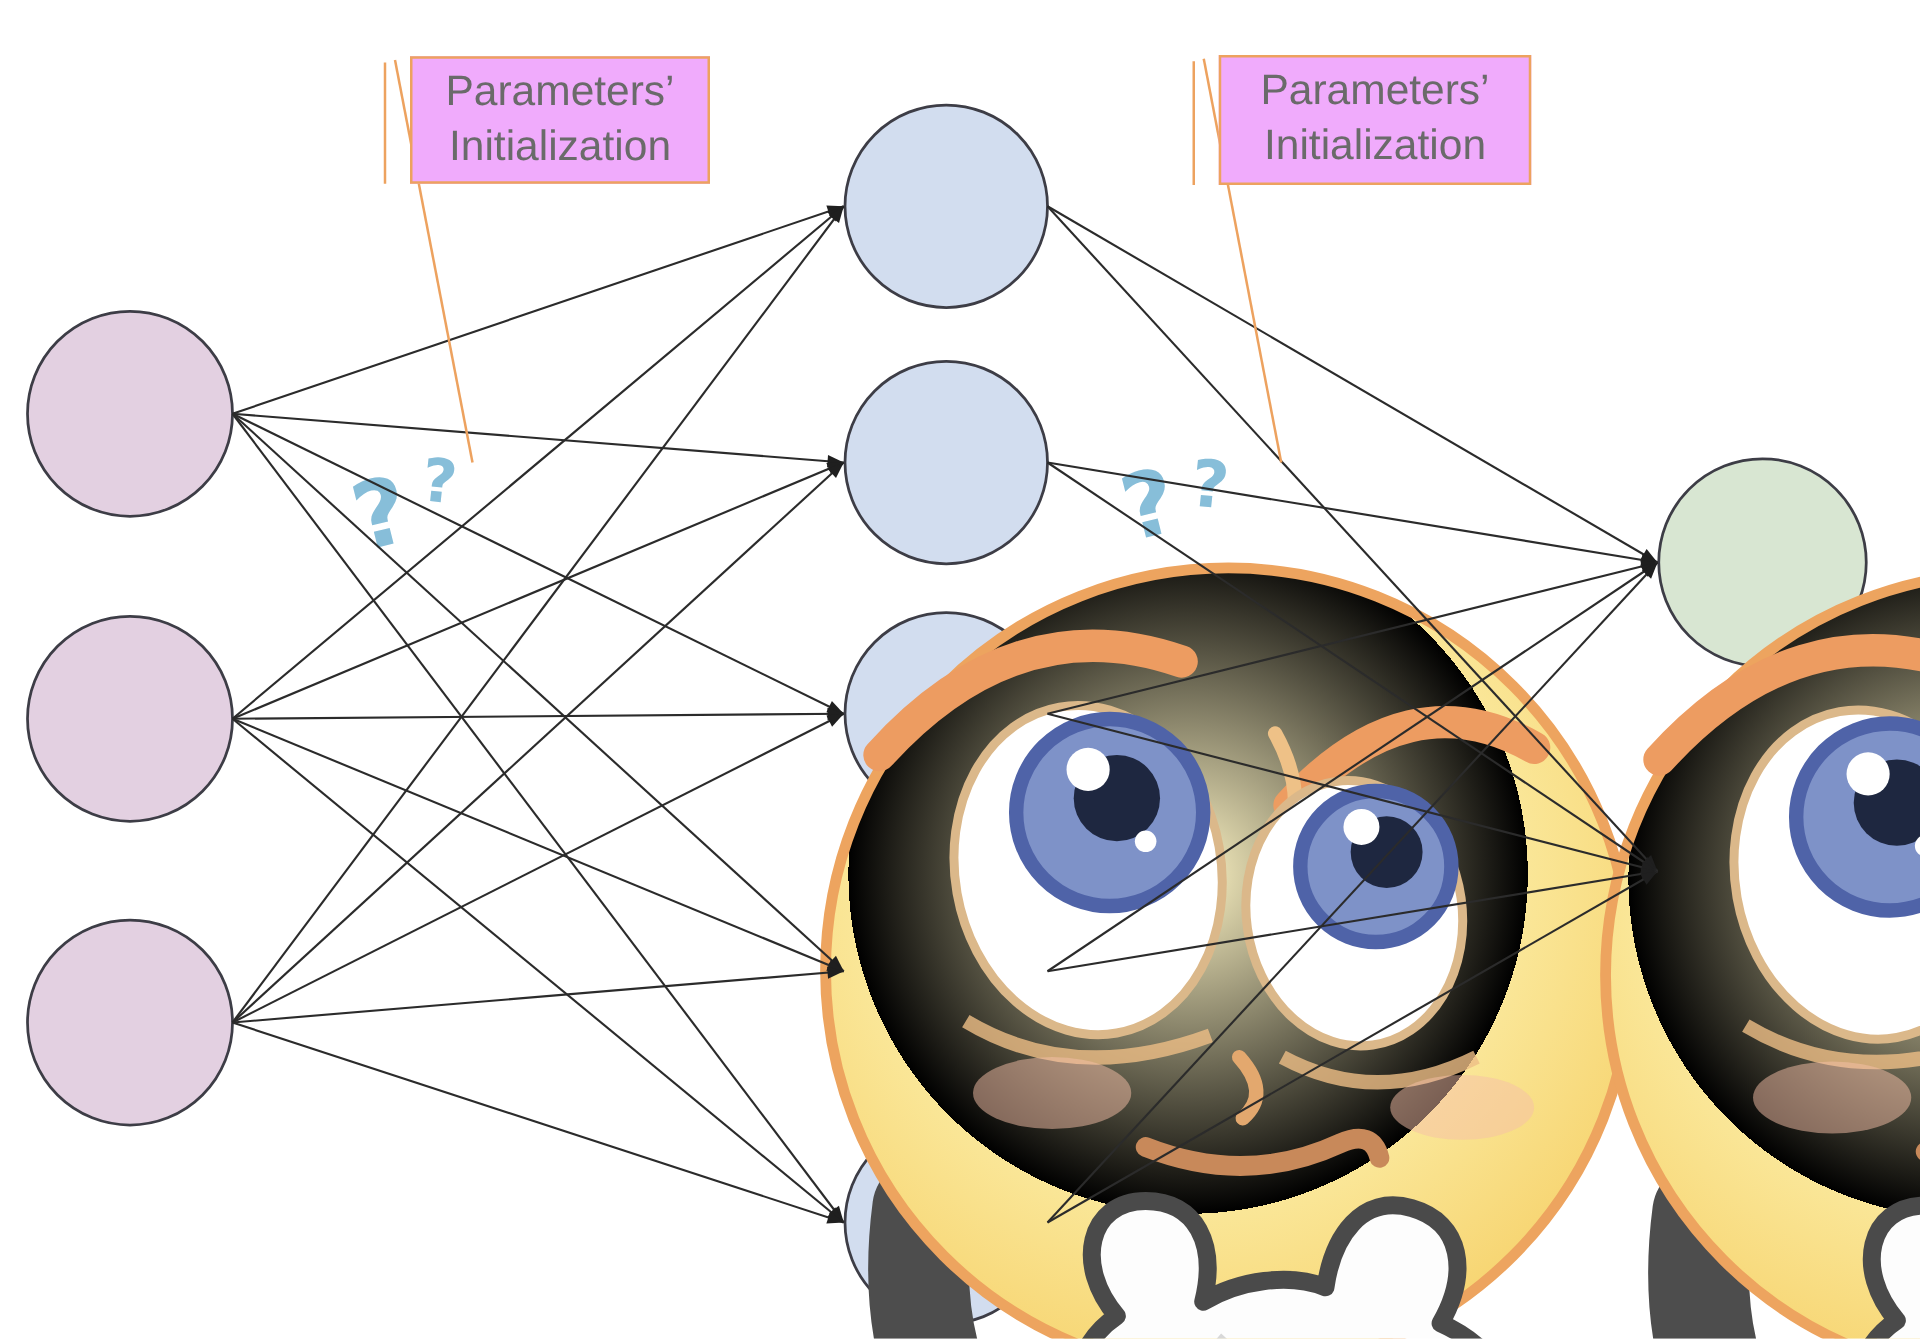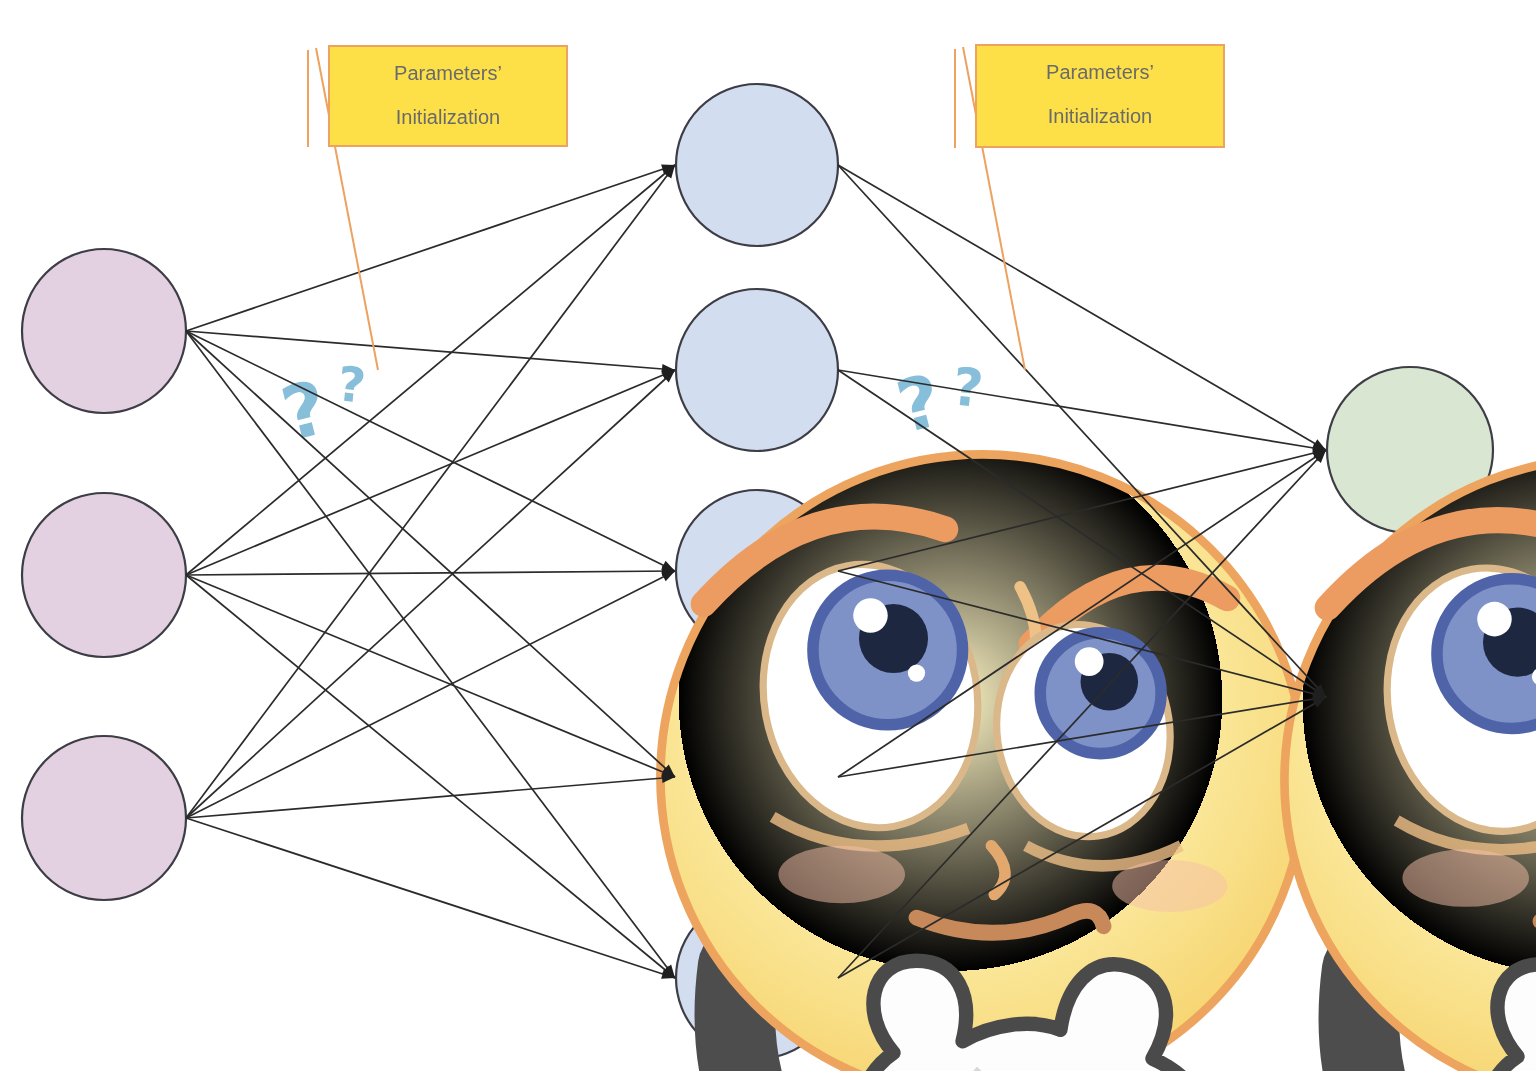--- a/index.html
+++ b/index.html
@@ -1,20 +1,20 @@
 <!DOCTYPE html>
 <html><head>
 <meta charset="utf-8">
 <style>
   html,body{margin:0;padding:0;background:#fff;}
   .stage{position:relative;width:1536px;height:1071px;background:#fff;overflow:hidden;
          font-family:"Liberation Sans",sans-serif;}
   .stage svg{position:absolute;left:0;top:0;}
-  .callout{position:absolute;border:2px solid #ec4899;background:#fde047;text-align:center;
-           color:#6a6a6a;font-size:20px;line-height:44px;padding-top:4px;box-sizing:border-box;}
+  .callout{position:absolute;border:2px solid #ec4899;background:#f0abfc;text-align:center;
+           color:#6a6a6a;font-size:34px;line-height:44px;padding-top:4px;box-sizing:border-box;}
   #callout-left{left:328px;top:45px;width:240px;height:102px;}
   #callout-right{left:975px;top:44px;width:250px;height:104px;}
 </style>
 </head>
 <body>
 
 <div class="stage" style="background: rgb(255, 255, 255);">
 
   <svg id="net" width="1536" height="1071" viewBox="0 0 1536 1071">
     <defs>

